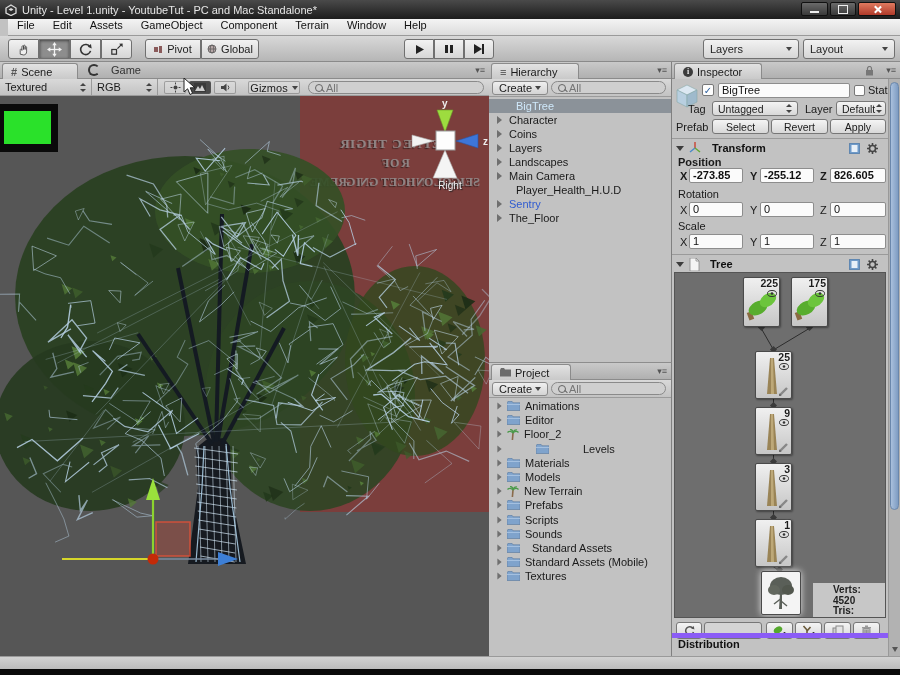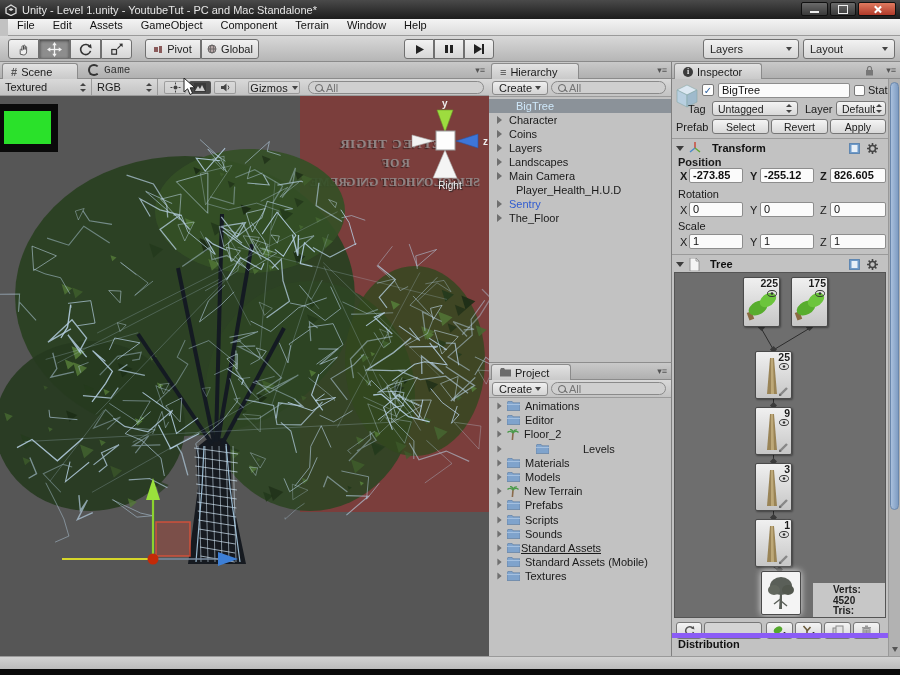--- a/index.html
+++ b/index.html
@@ -173,21 +173,21 @@
         <span class="dna"></span>
     </div>
   </div>
 
   <div class="abs" style="left:0;top:62px;width:489px;height:594px;border-right:1px solid #808080;box-sizing:border-box;">
     <div class="abs tabstrip" style="left:0;top:0;width:489px;height:17px;">
       <div class="tab" style="left:2px;width:76px;">
         <span style="color:#555;font-weight:bold;">#</span>
         <span>Scene</span>
       </div>
-      <div class="abs" style="left:88px;top:2px;display:flex;gap:4px;font-family:Liberation Mono, monospace;">
+      <div class="abs" style="left:88px;top:2px;display:flex;gap:11px;">
         <span style="width:8px;height:8px;border:2px solid #333;border-right-color:transparent;border-radius:50%;display:inline-block;"></span>
         <span style="color:#333;">Game</span>
       </div>
       <span class="abs" style="right:4px;top:3px;color:#555;font-size:9px;">▾≡</span>
     </div>
     <div class="abs paneltools" style="left:0;top:17px;width:489px;height:17px;">
       <div class="abs" style="left:0;top:0;width:92px;height:16px;border-right:1px solid #9a9a9a;display:flex;align-items:center;justify-content:space-between;padding:0 5px;box-sizing:border-box;">
         <span>Textured</span>
           <span class="updn"></span>
       </div>
@@ -790,21 +790,21 @@
           <span class="rowlabel" style="margin-left:5px;">Sounds</span>
         </div>
         <div class="row" style="top: 142px;">
           <span class="tri" style="margin-left:8px;transform:scale(.85);"></span>
           <span style="margin-left:5px;display:flex;align-items:center;">
             <svg width="13" height="10" viewBox="0 0 13 10">
               <path d="M0 2 L0 9.5 L13 9.5 L13 1.8 L6 1.8 L5 0.3 L1 0.3 Z" fill="#7fa3cc" stroke="#57779c" stroke-width=".6"></path>
               <path d="M0 3.4 L13 3.4" stroke="#a9c4e2" stroke-width="1"></path>
             </svg>
           </span>
-          <span class="rowlabel" style="margin-left:1px;text-decoration:underline;">Standard Assets</span>
+          <span class="rowlabel" style="margin-left:12px;">Standard Assets</span>
         </div>
         <div class="row" style="top: 156.2px;">
           <span class="tri" style="margin-left:8px;transform:scale(.85);"></span>
           <span style="margin-left:5px;display:flex;align-items:center;">
             <svg width="13" height="10" viewBox="0 0 13 10">
               <path d="M0 2 L0 9.5 L13 9.5 L13 1.8 L6 1.8 L5 0.3 L1 0.3 Z" fill="#7fa3cc" stroke="#57779c" stroke-width=".6"></path>
               <path d="M0 3.4 L13 3.4" stroke="#a9c4e2" stroke-width="1"></path>
             </svg>
           </span>
           <span class="rowlabel" style="margin-left:5px;">Standard Assets (Mobile)</span>

